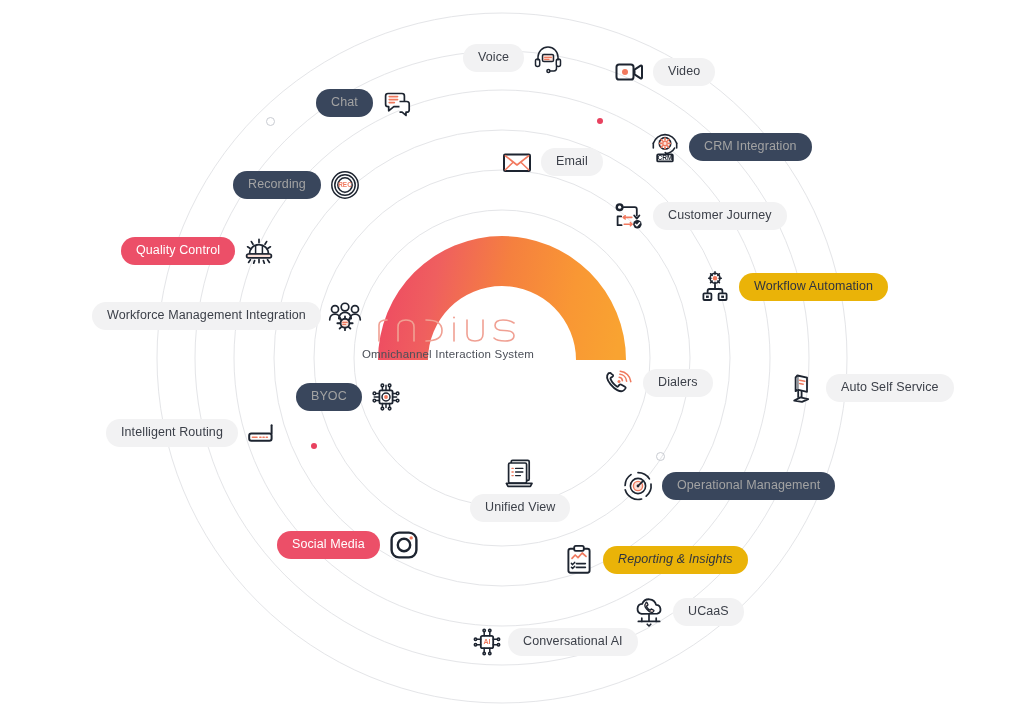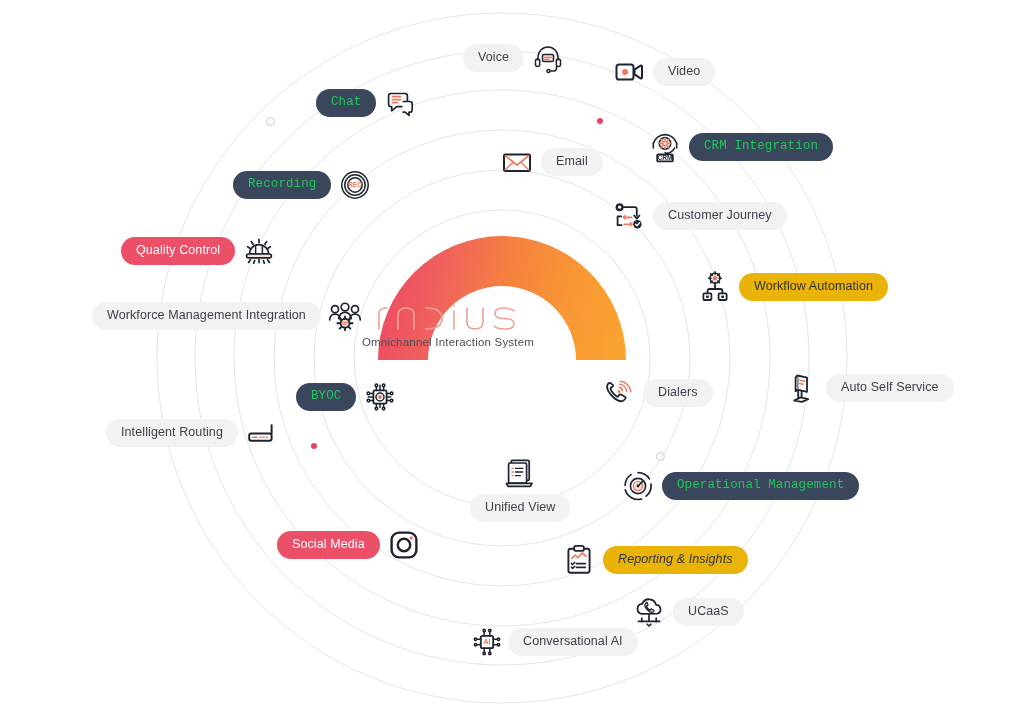--- a/index.html
+++ b/index.html
@@ -18,21 +18,21 @@
   
   .rings{position:absolute;left:0;top:0;width:1024px;height:717px;}
   
   .core{
     position:absolute;
     left:353px; top:192px;
     width:298px; height:170px;
   }
   .logo-wrap{
     position:absolute;
-    left:0; top:300px;
+    left:0; top:312px;
     width:896px;
     text-align:center;
     pointer-events:none;
   }
   .logo-mark{
     display:block;
     margin:0 auto 2px auto;
   }
   .logo-tag{
     font-size:11.5px;
@@ -58,21 +58,21 @@
   .pill{
     display:inline-block;
     padding:7px 15px 8px 15px;
     border-radius:999px;
     font-size:12.5px;
     line-height:1;
     letter-spacing:.1px;
     font-family:"Liberation Sans", sans-serif;
   }
   .pill.light{background:#f2f2f3;color:#3c4049;}
-  .pill.dark{background:#39465c;color:#22c55e;font-family:Liberation Mono, monospace;}
+  .pill.dark{background:#39465c;color:#a3a3a3;}
   .pill.pink{background:#ec4f68;color:#ffffff;}
   .pill.amber{background:#eab308;color:#2f3440;}
   
   .dot{position:absolute;border-radius:50%;}
   .dot.solid{background:#e8425f;}
   .dot.hollow{background:transparent;border:1px solid #c9ccd2;}
 </style>
 </head>
 <body>
 
@@ -431,21 +431,21 @@
 
   <div class="node rtl" style="left:92px;top:299px;">
     <span class="ico">
         <svg width="34" height="34">
           <use href="#i-wfm"></use>
         </svg>
       </span>
     <span class="pill light">Workforce Management Integration</span>
   </div>
 
-  <div class="node" style="left:602px;top:376px;">
+  <div class="node" style="left:602px;top:366px;">
     <span class="ico">
         <svg width="32" height="32">
           <use href="#i-dialer"></use>
         </svg>
       </span>
     <span class="pill light">Dialers</span>
   </div>
 
   <div class="node rtl" style="left:296px;top:380px;">
     <span class="ico">

